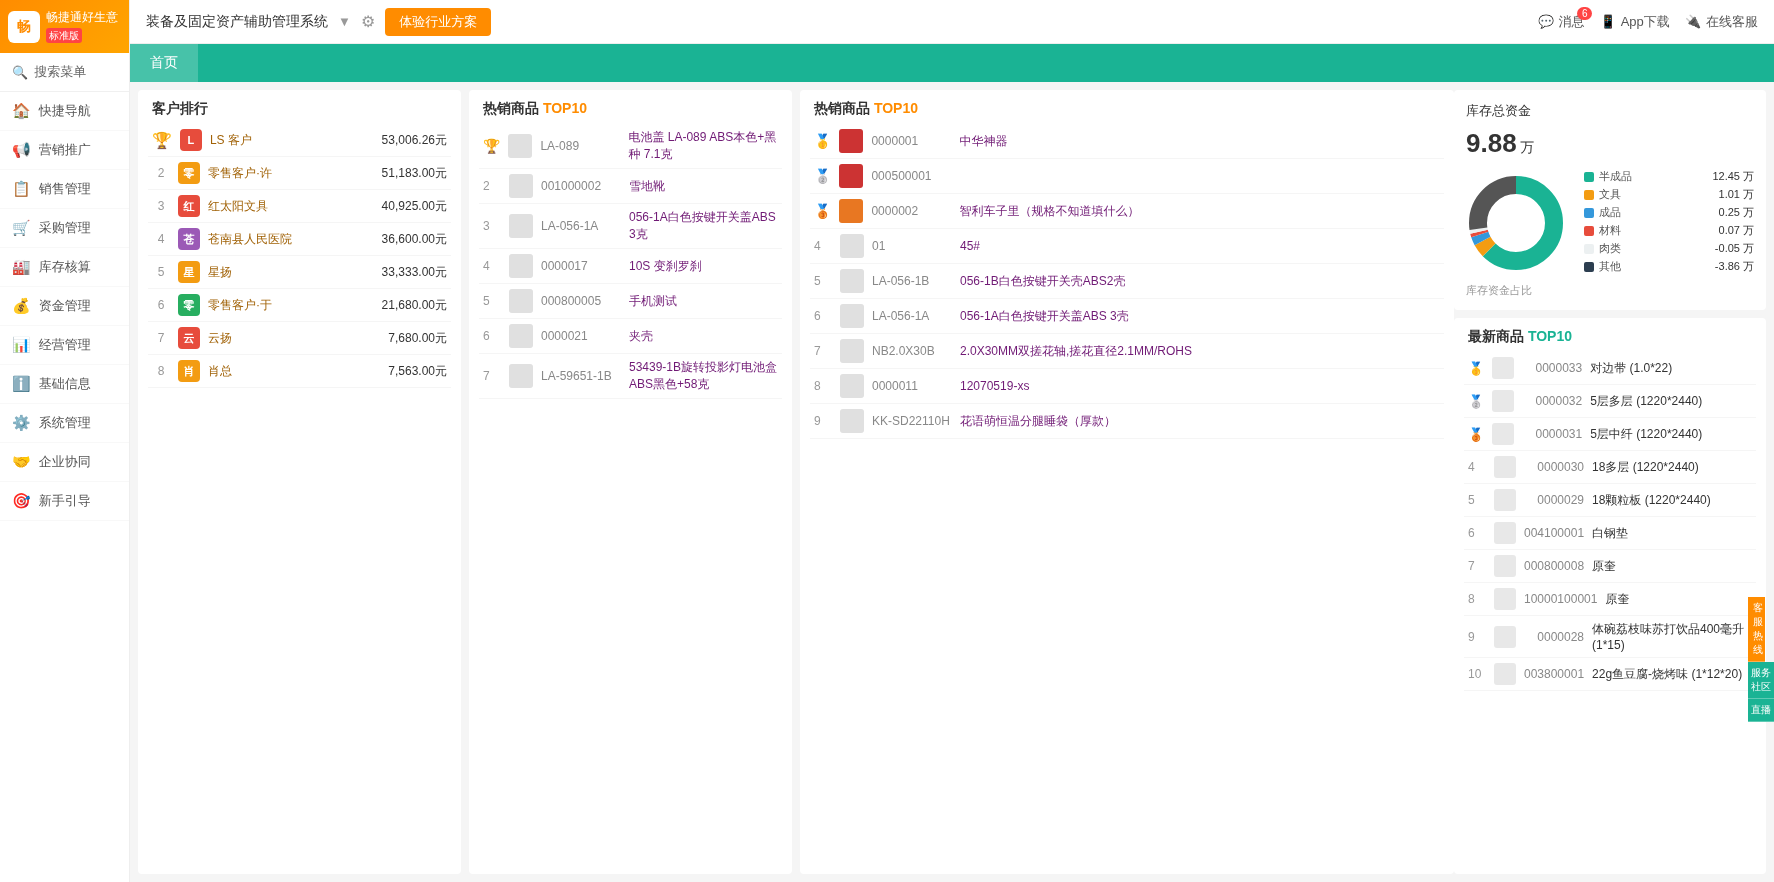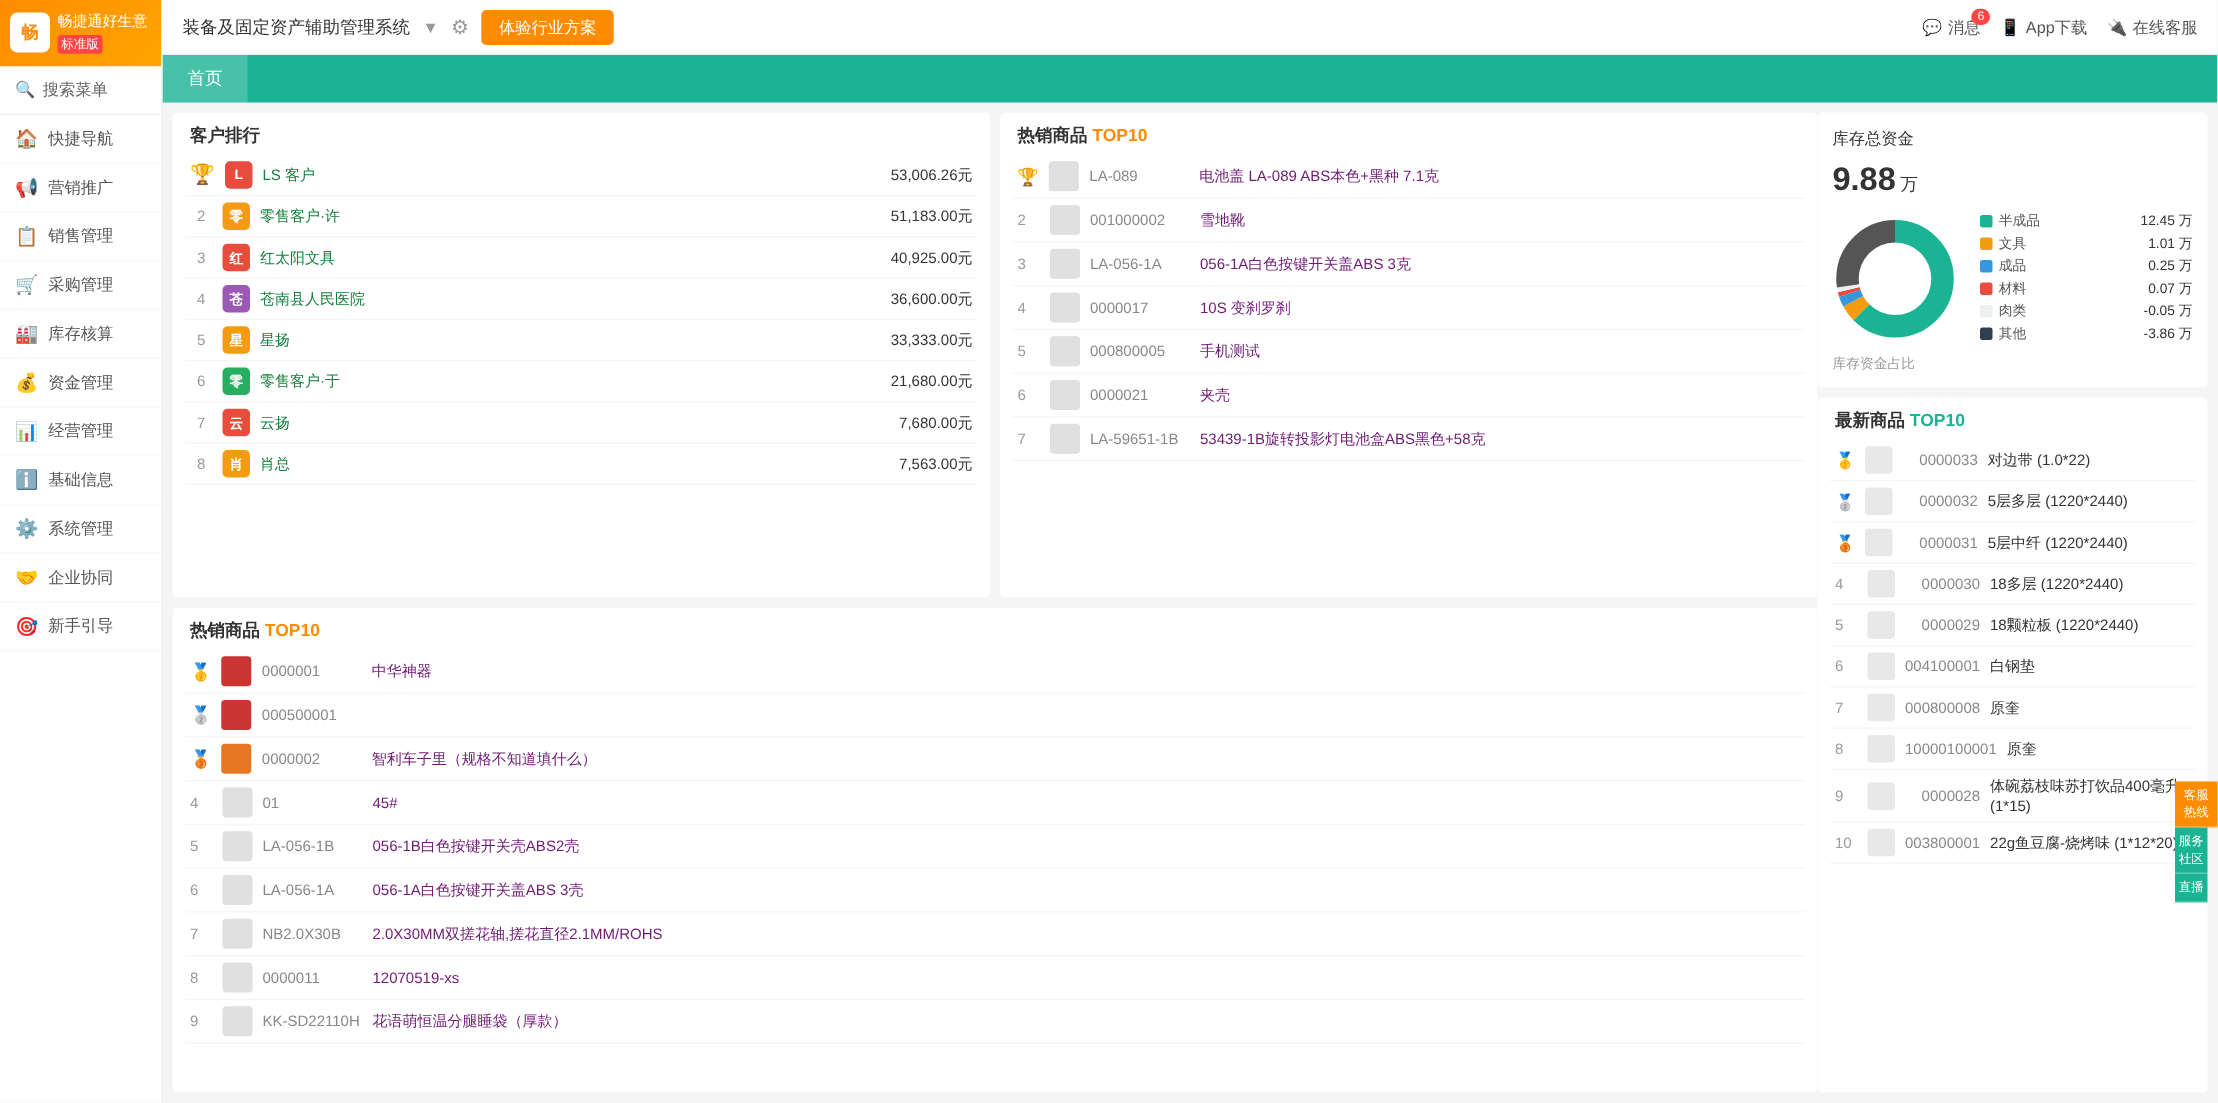--- a/index.html
+++ b/index.html
@@ -123,21 +123,21 @@
       display: flex; align-items: center; gap: 8px;
       padding: 5px 4px; border-bottom: 1px solid #f5f5f5;
       font-size: 12px;
     }
     .rank-num { width: 18px; text-align: center; color: #999; font-size: 12px; }
     .rank-avatar {
       width: 22px; height: 22px; border-radius: 4px;
       display: flex; align-items: center; justify-content: center;
       color: #fff; font-size: 11px; font-weight: bold; flex-shrink: 0;
     }
-    .rank-name { flex: 1; color: #15803d; }
+    .rank-name { flex: 1; color: #a16207; }
     .rank-amount { color: #333; font-weight: 500; }
 
     
     .prod-list { flex: 1; overflow-y: auto; padding: 0 10px 6px; }
     .prod-item {
       display: flex; align-items: center; gap: 8px;
       padding: 5px 4px; border-bottom: 1px solid #f5f5f5;
       font-size: 12px;
     }
     .prod-rank { width: 18px; color: #999; }
@@ -226,21 +226,21 @@
       background: #1ab394;
       color: #fff;
       font-size: 11px;
       padding: 6px 6px;
       cursor: pointer;
       text-align: center;
       border-bottom: 1px solid rgba(255,255,255,0.3);
       writing-mode: vertical-lr;
       width: 26px;
     }
-    .float-item:first-child { background: #ff8c00; writing-mode: horizontal-tb; width: 34px; }
+    .float-item:first-child { background: #ff8c00; writing-mode: horizontal-tb; width: 17px; text-align: right; }
 
     
     .hot-panel-header {
       padding: 10px 14px 6px;
       font-size: 14px; font-weight: bold; color: #333;
     }
     .hot-panel-header span { color: #ff8c00; }
 
     
     svg.donut { transform: rotate(-90deg); }
@@ -341,21 +341,21 @@
       </div>
     </div>
   </div>
 
   <div class="nav-tabs">
     <div class="nav-tab active">首页</div>
   </div>
 
   <div class="content">
 
-    <div style="flex:1; display:flex; flex-direction:column; overflow:hidden; padding:8px 0 8px 8px; gap:8px;">
+    <div style="flex:1; display:flex; overflow:hidden; padding:8px 0 8px 8px; gap:8px;">
 
       <div style="display:flex; gap:8px; flex:1; overflow:hidden; min-height:0;">
 
         <div class="panel" style="flex:1; min-width:0;">
           <div class="panel-header">
             客户排行
           </div>
           <div class="rank-list">
 
             <div id="customer-rank-list">

